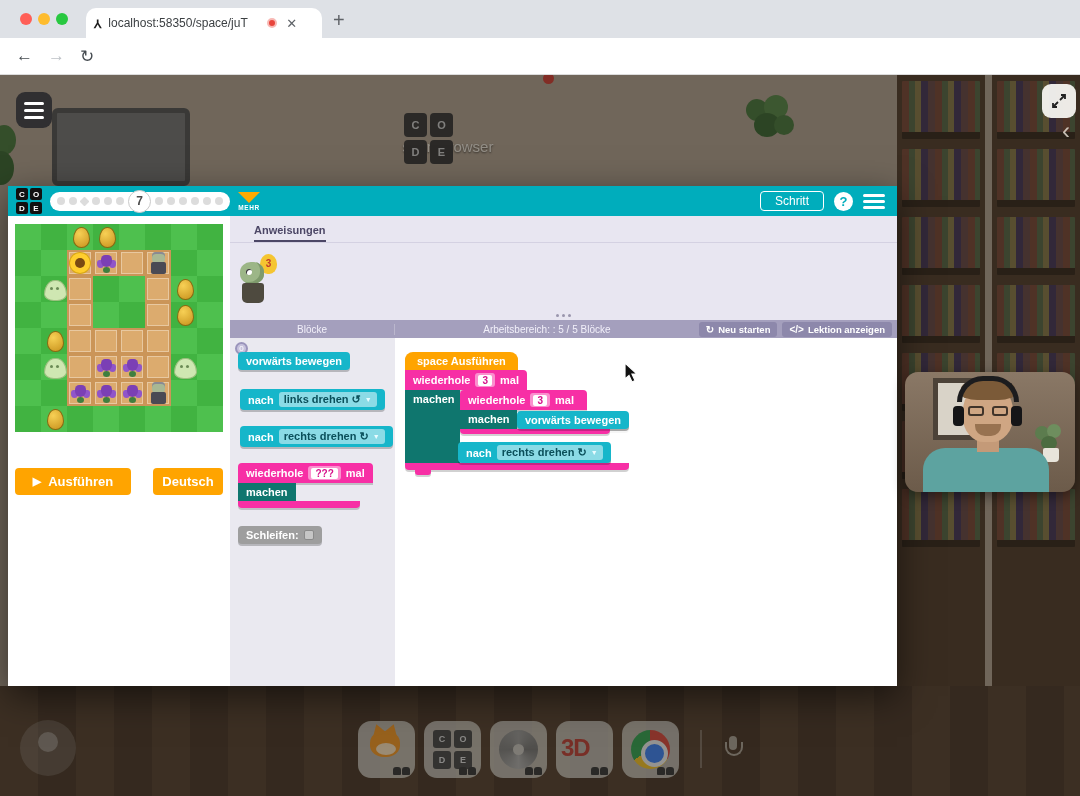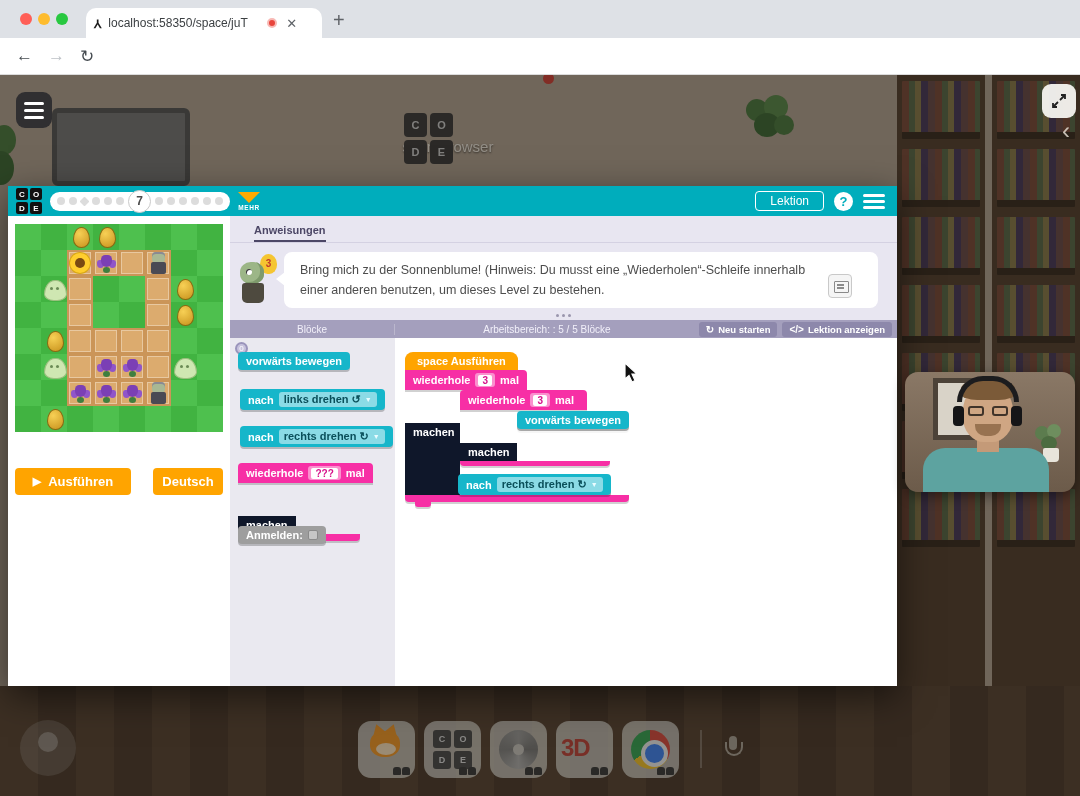--- a/index.html
+++ b/index.html
@@ -225,21 +225,21 @@
   .blk { position:absolute; color:#fff; font-weight:bold; font-size:11px; border-radius:4px;
     display:flex; align-items:center; gap:5px; padding:3px 8px; box-shadow:0 2px 0 rgba(0,0,0,.22); white-space:nowrap; }
   .teal { background:#16b6ca; }
   .field { background:#8bdbe6; border-radius:3px; color:#0a4f5a; padding:1px 5px; display:flex; align-items:center; gap:4px; font-size:11px; }
   .caret { font-size:7px; color:#eafcff; }
   .pinkhead { background:#f72fa5; border-radius:4px 4px 0 0; color:#fff; font-weight:bold; font-size:11px;
     display:flex; align-items:center; gap:5px; padding:3px 8px; white-space:nowrap; }
   .count-wrap { background:#fb8fce; border-radius:3px; padding:1px 3px; }
   .count-box { background:#fff; border-radius:2px; color:#d6128a; padding:0 4px; font-size:10px; font-weight:bold; }
   .cbody { display:flex; }
-  .cspine { background:#0f172a; color:#fff; font-weight:bold; font-size:11px; padding:3px 8px 3px 8px;margin-top:33px; }
+  .cspine { background:#0f766e; color:#fff; font-weight:bold; font-size:11px; padding:3px 8px 3px 8px; }
   .cslot { flex:1; }
   .cfoot { height:7px; background:#f72fa5; border-radius:0 0 4px 4px; }
   .ctab { width:16px; height:5px; background:#f72fa5; border-radius:0 0 3px 3px; margin-left:10px; }
   .cblock { position:absolute; display:inline-block; filter:drop-shadow(0 2px 0 rgba(0,0,0,.18)); }
   .gray-blk { background:#9e9e9e; }
   .cmt-box { width:10px; height:10px; background:#c6c6c6; border:1px solid #8a8a8a; border-radius:2px; }
 
   .workspace { position:absolute; left:387px; top:122px; width:502px; height:348px; background:#fff; }
   .prog { position:absolute; left:10px; top:13px; }
   .hat { display:inline-block; background:#ffa400; color:#fff; font-weight:bold; font-size:11px;
@@ -416,21 +416,21 @@
               <span class="dot"></span>
               <span class="dot"></span>
               <span class="dot"></span>
               <span class="dot"></span>
             </span>
         </div>
         <div class="mehr">
           <span class="mehr-tri"></span>
           <span class="mehr-label">MEHR</span>
         </div>
-        <span class="signin">Lektion</span>
+        <span class="signin">Schritt</span>
         <span class="help">?</span>
         <div class="menu">
             <i></i>
             <i></i>
             <i></i>
           </div>
       </div>
 
       <div class="app-body">
 
@@ -529,25 +529,20 @@
         <div class="instr">
           <div class="instr-tabs">
             <span class="instr-tab">Anweisungen</span>
           </div>
           <div class="zombie-av">
             <span class="za-bulb">3</span>
             <span class="za-head"></span>
             <span class="za-eye"></span>
             <span class="za-body"></span>
           </div>
-          <div class="bubble">
-            <div class="bubble-line">Bring mich zu der Sonnenblume! (Hinweis: Du musst eine „Wiederholen“-Schleife innerhalb</div>
-            <div class="bubble-line">einer anderen benutzen, um dieses Level zu bestehen.</div>
-            <span class="read-btn"></span>
-          </div>
           <div class="handle-dots">
               <i></i>
               <i></i>
               <i></i>
             </div>
         </div>
 
         <div class="zone-bar">
           <span class="zb-blocks">Blöcke</span>
           <span class="zb-ws">Arbeitsbereich: : 5 / 5 Blöcke</span>
@@ -586,21 +581,21 @@
               <span class="count-wrap"><span class="count-box">???</span></span>
               <span>mal</span>
             </div>
             <div class="cbody">
               <span class="cspine">machen</span>
               <span class="cslot" style="width:58px"></span>
             </div>
             <div class="cfoot" style="width:122px"></div>
           </div>
           <div class="blk gray-blk" style="left:8px;top:188px">
-            <span>Anmelden:</span>
+            <span>Schleifen:</span>
             <span class="cmt-box"></span>
           </div>
         </div>
 
         <div class="workspace">
           <div class="prog">
             <div class="hat">space Ausführen</div>
             <div style="filter:drop-shadow(0 2px 0 rgba(0,0,0,.18))">
               <div class="pinkhead" style="border-radius:0 4px 0 0; width:122px">
                 <span>wiederhole</span>

